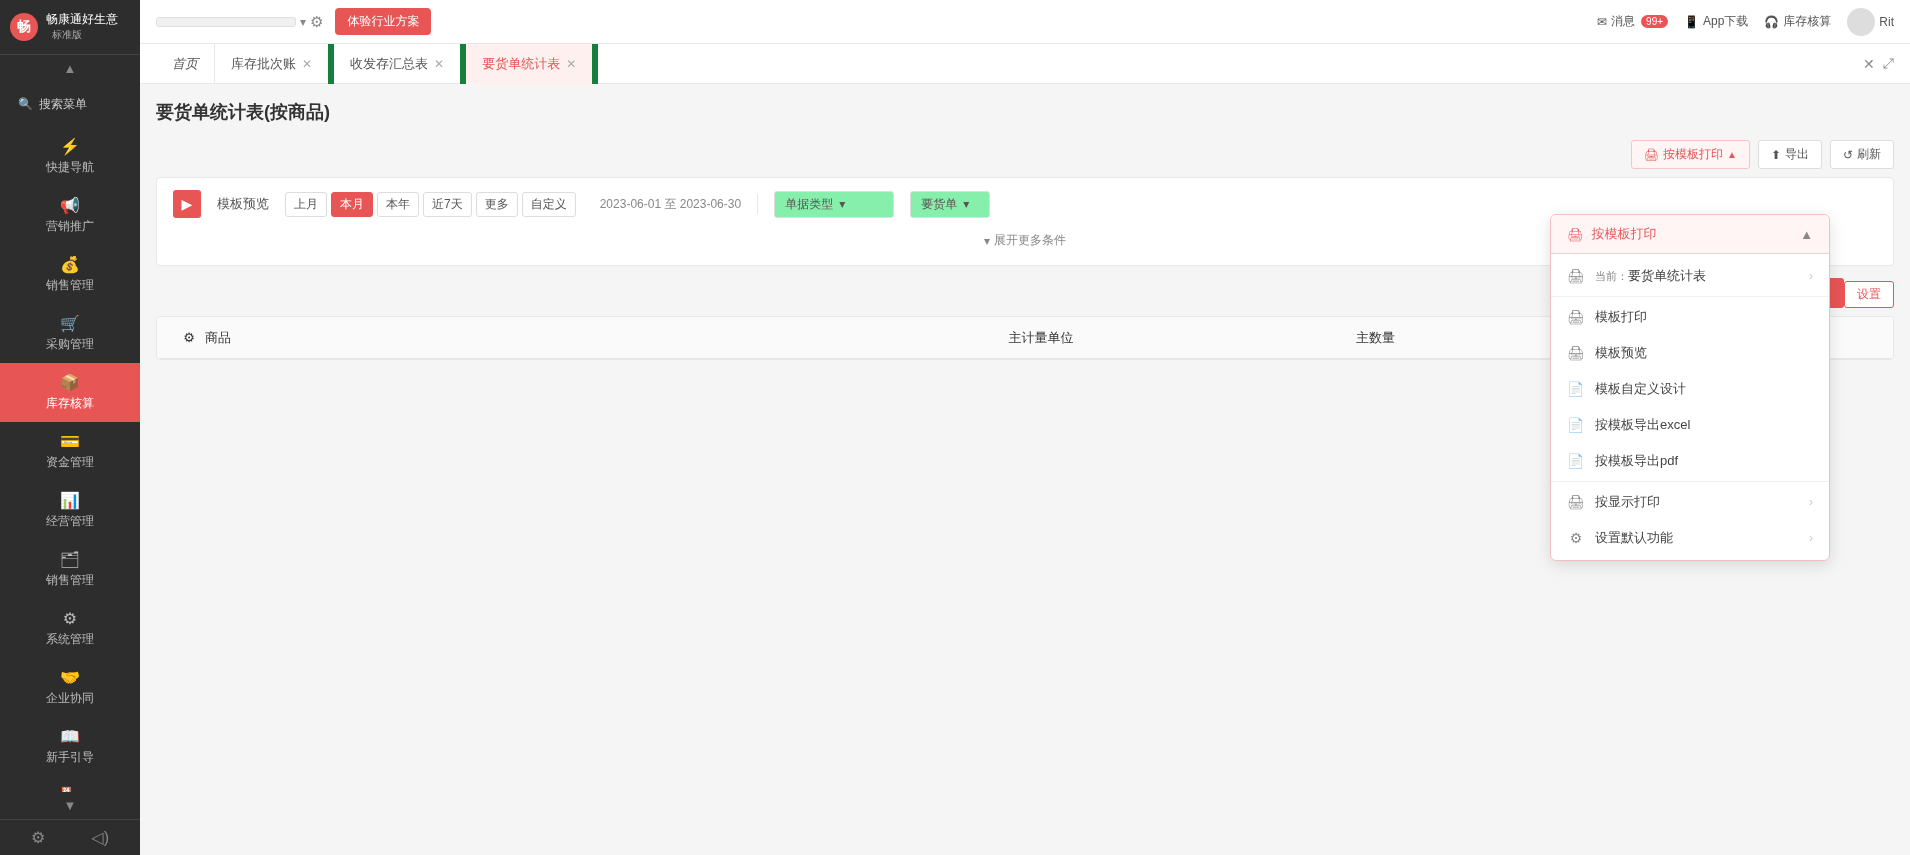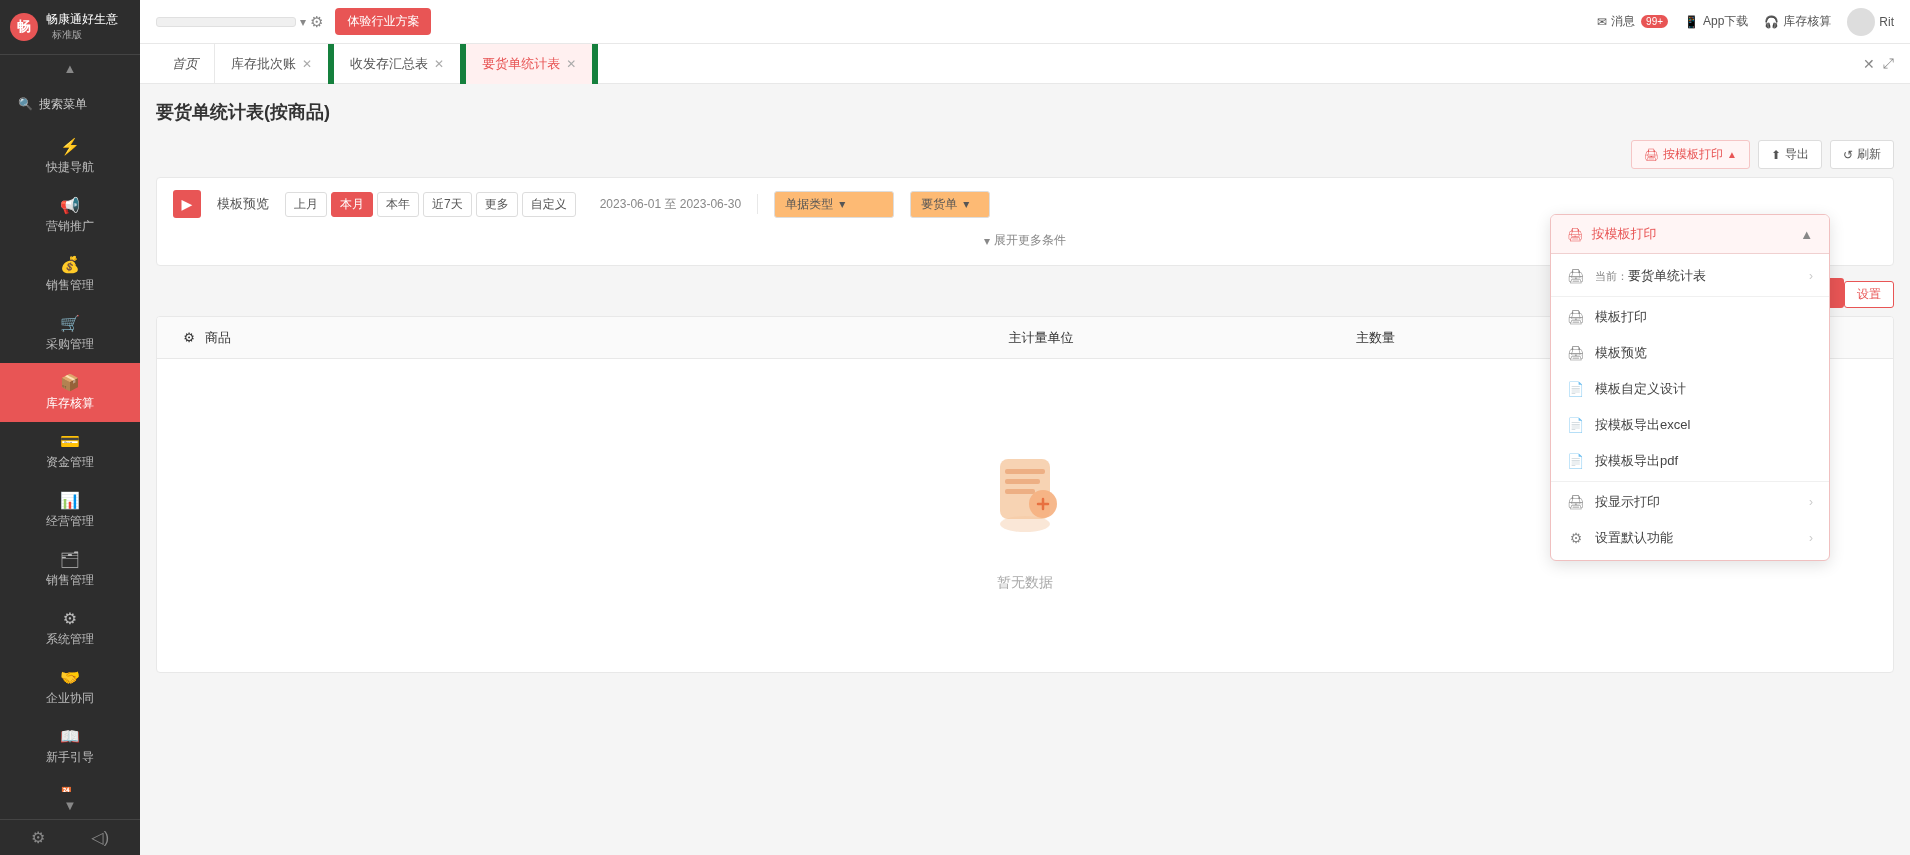--- a/index.html
+++ b/index.html
@@ -50,21 +50,21 @@
 
     
     .filter-bar { background: #fff; border: 1px solid #e8e8e8; border-radius: 4px; padding: 12px 16px; margin-bottom: 12px; }
     .filter-row { display: flex; align-items: center; gap: 16px; flex-wrap: wrap; }
     .filter-label { color: #555; font-size: 13px; white-space: nowrap; }
     .date-btns { display: flex; align-items: center; gap: 4px; }
     .date-btn { padding: 3px 8px; border: 1px solid #ddd; border-radius: 3px; background: #fff; font-size: 12px; color: #555; cursor: pointer; }
     .date-btn.active { background: #e85555; color: #fff; border-color: #e85555; }
     .date-range { font-size: 12px; color: #888; margin-left: 8px; }
     .filter-divider { width: 1px; height: 20px; background: #e8e8e8; }
-    .filter-select { display: flex; align-items: center; gap: 6px; border: 1px solid #ddd; border-radius: 3px; padding: 4px 10px; background: #fdba74; cursor: pointer; font-size: 12px; color: #555; min-width: 120px; }
+    .filter-select { display: flex; align-items: center; gap: 6px; border: 1px solid #ddd; border-radius: 3px; padding: 4px 10px; background: #86efac; cursor: pointer; font-size: 12px; color: #555; min-width: 120px; }
     .expand-btn { display: flex; align-items: center; gap: 4px; color: #888; font-size: 12px; cursor: pointer; padding: 4px 8px; }
 
     
     .table-container { background: #fff; border: 1px solid #e8e8e8; border-radius: 4px; overflow: hidden; }
     .table-header-row { display: flex; align-items: center; background: #fafafa; border-bottom: 1px solid #e8e8e8; padding: 0 16px; height: 42px; }
     .table-col { flex: 1; font-size: 13px; color: #333; font-weight: 500; text-align: center; }
     .table-col.gear { flex: 0 0 32px; }
     .table-col.product { flex: 2; text-align: left; }
 
     
@@ -289,36 +289,20 @@
 
     <div class="table-container">
       <div class="table-header-row">
         <div class="table-col gear">⚙</div>
         <div class="table-col product">商品</div>
         <div class="table-col">主计量单位</div>
         <div class="table-col">主数量</div>
         <div class="table-col">零售金额</div>
       </div>
 
-      <div class="empty-state">
-        <div class="empty-icon">
-          
-          <svg width="100" height="100" viewBox="0 0 100 100" xmlns="http://www.w3.org/2000/svg">
-            <ellipse cx="50" cy="85" rx="25" ry="8" fill="#f5d0b0" opacity="0.5"></ellipse>
-            <rect x="25" y="20" width="50" height="60" rx="8" fill="#f5c8a0" opacity="0.8"></rect>
-            <rect x="30" y="30" width="40" height="5" rx="2" fill="#e8a070" opacity="0.7"></rect>
-            <rect x="30" y="40" width="35" height="5" rx="2" fill="#e8a070" opacity="0.7"></rect>
-            <rect x="30" y="50" width="30" height="5" rx="2" fill="#e8a070" opacity="0.7"></rect>
-            <circle cx="68" cy="65" r="14" fill="#f5b080" opacity="0.9"></circle>
-            <line x1="63" y1="65" x2="73" y2="65" stroke="#e87040" stroke-width="2.5" stroke-linecap="round"></line>
-            <line x1="68" y1="60" x2="68" y2="70" stroke="#e87040" stroke-width="2.5" stroke-linecap="round"></line>
-          </svg>
-        </div>
-        <div class="empty-text">暂无数据</div>
-      </div>
     </div>
 
     <div class="dropdown-menu">
       <div class="dropdown-header">
         <div class="dropdown-header-left">
           <span>🖨</span>
           <span>按模板打印</span>
         </div>
         <div class="dropdown-header-right">
           <span style="cursor:pointer;">▲</span>

